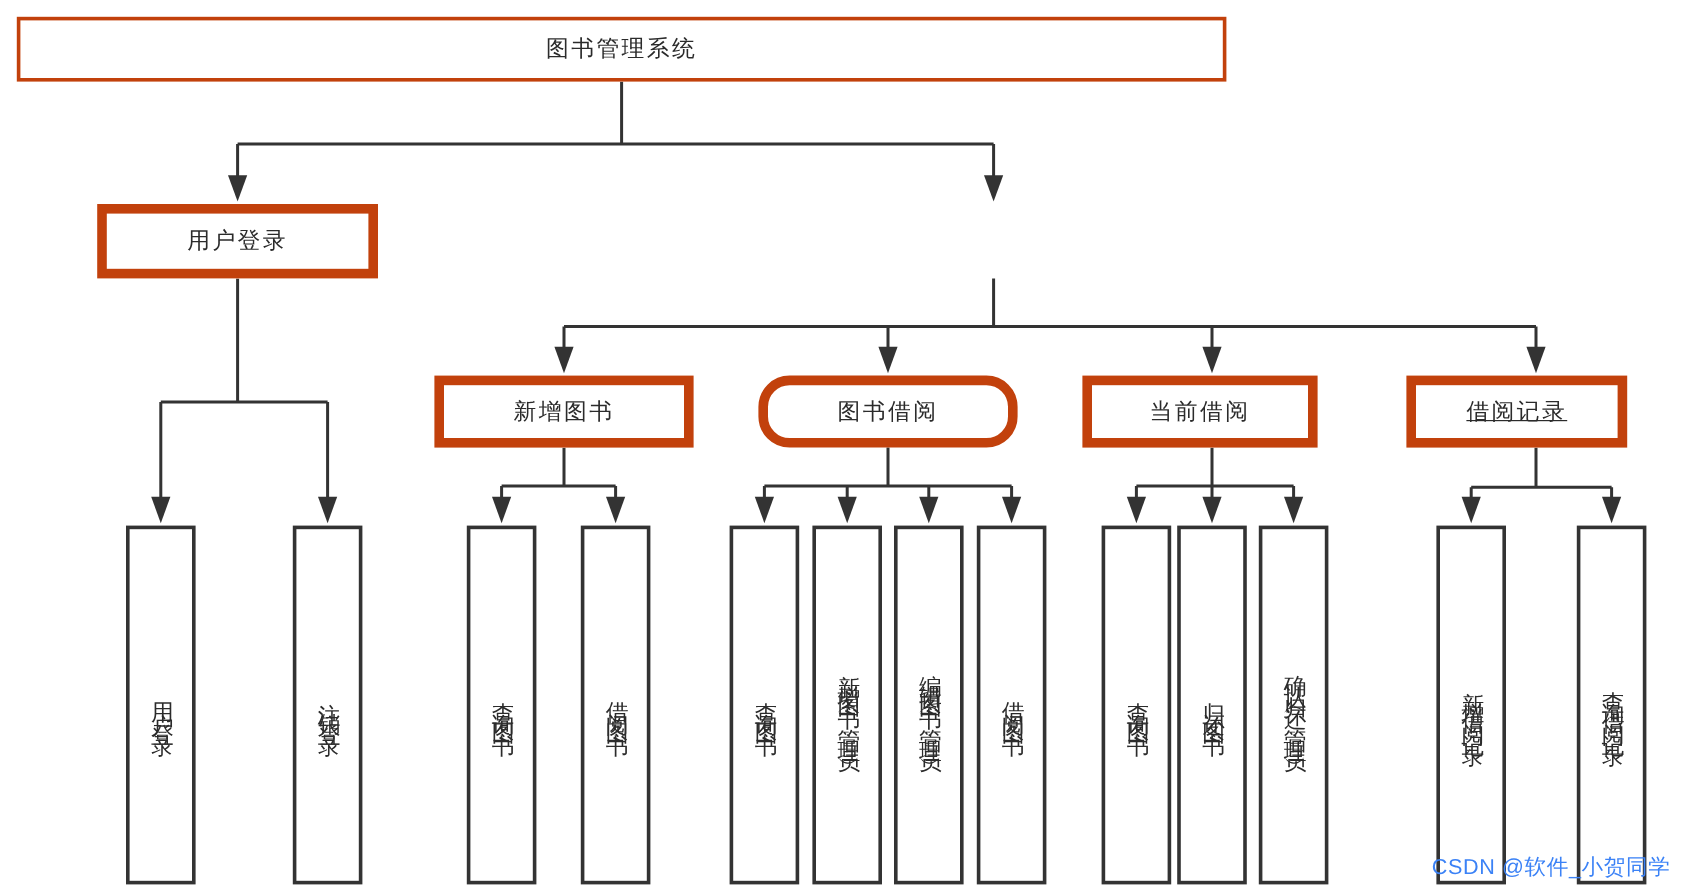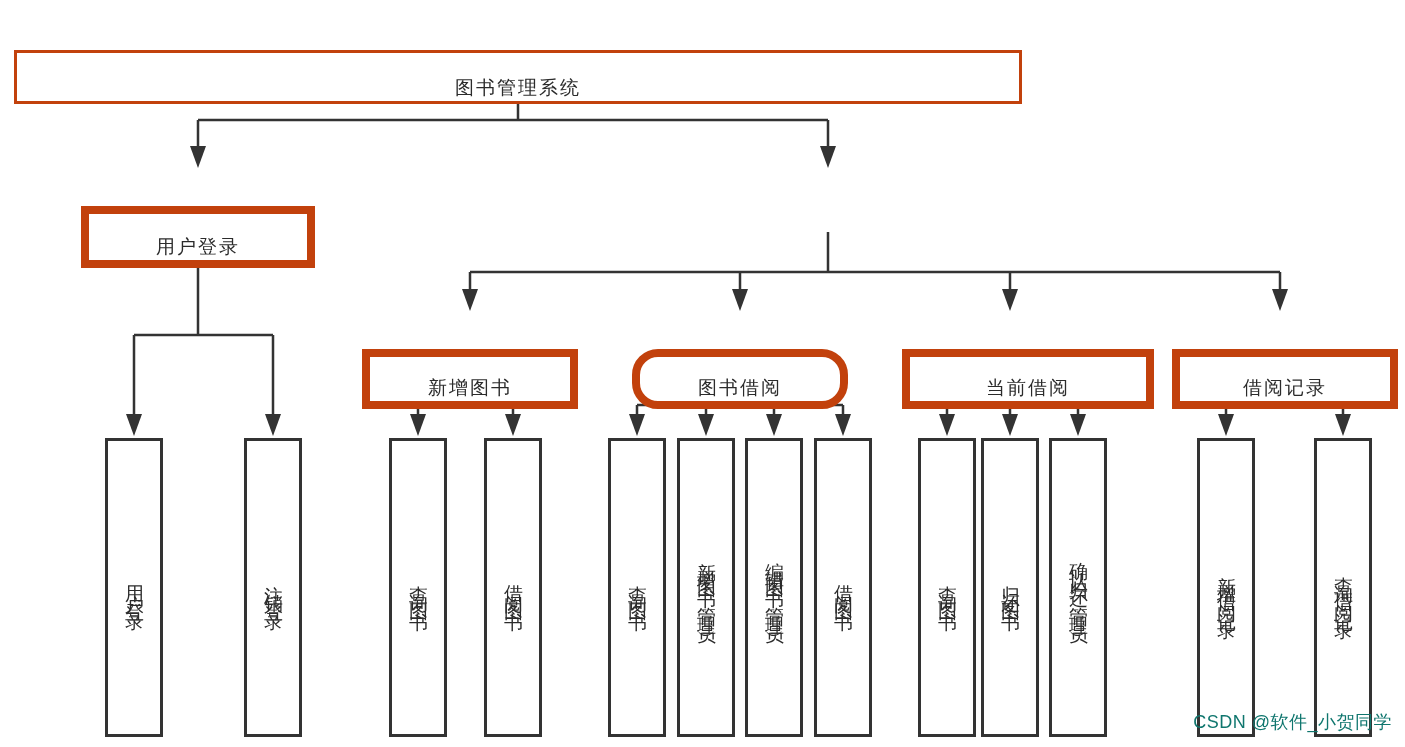--- a/index.html
+++ b/index.html
@@ -16,27 +16,26 @@
     position: absolute;
     left: 0; top: 0;
     width: 1405px; height: 747px;
     pointer-events: none;
   }
   .node {
     position: absolute;
     background: #ffffff;
     border: 8px solid #c2410c;
     display: flex;
-    align-items: flex-end;
+    align-items: center;
     justify-content: center;
     color: #2b2b2b;
     font-size: 19px;
     letter-spacing: 2px;
     white-space: nowrap;
-    margin-top: 36px;
   }
   .node.root-node { border-width: 3px; }
   .leaf {
     position: absolute;
     background: #ffffff;
     border: 3px solid #333333;
     display: flex;
     align-items: center;
     justify-content: center;
     color: #2b2b2b;
@@ -47,21 +46,21 @@
     font-size: 19px;
     letter-spacing: 9px;
     line-height: 1.2;
   }
   .watermark {
     position: absolute;
     left: 1186px;
     top: 710px;
     width: 206px;
     font-size: 18px;
-    color: #0f766e;
+    color: #3b82f6;
     letter-spacing: 0.5px;
     text-align: right;
     white-space: nowrap;
   }
 </style>
 </head>
 <body>
 
 <div class="canvas">
 
@@ -105,24 +104,24 @@
   <div class="node" style="left:81px; top:170px; width:234px; height:62px;">
     <span>用户登录</span>
   </div>
 
   <div class="node" style="left:362px; top:313px; width:216px; height:60px;">
     <span>新增图书</span>
   </div>
   <div class="node" style="left:632px; top:313px; width:216px; height:60px;border-radius:26px;">
     <span>图书借阅</span>
   </div>
-  <div class="node" style="left:902px; top:313px; width:252px; height:60px;font-family:Liberation Serif, serif;">
+  <div class="node" style="left:902px; top:313px; width:196px; height:60px;font-family:Liberation Serif, serif;">
     <span>当前借阅</span>
   </div>
-  <div class="node" style="left:1172px; top:313px; width:226px; height:60px;">
+  <div class="node" style="left:1172px; top:313px; width:184px; height:60px;text-decoration:underline;">
     <span>借阅记录</span>
   </div>
 
   <div class="leaf" style="left:105px; top:438px; width:58px; height:299px;">
     <span class="vtext">用户登录</span>
   </div>
   <div class="leaf" style="left:244px; top:438px; width:58px; height:299px;">
     <span class="vtext">注销登录</span>
   </div>
 

